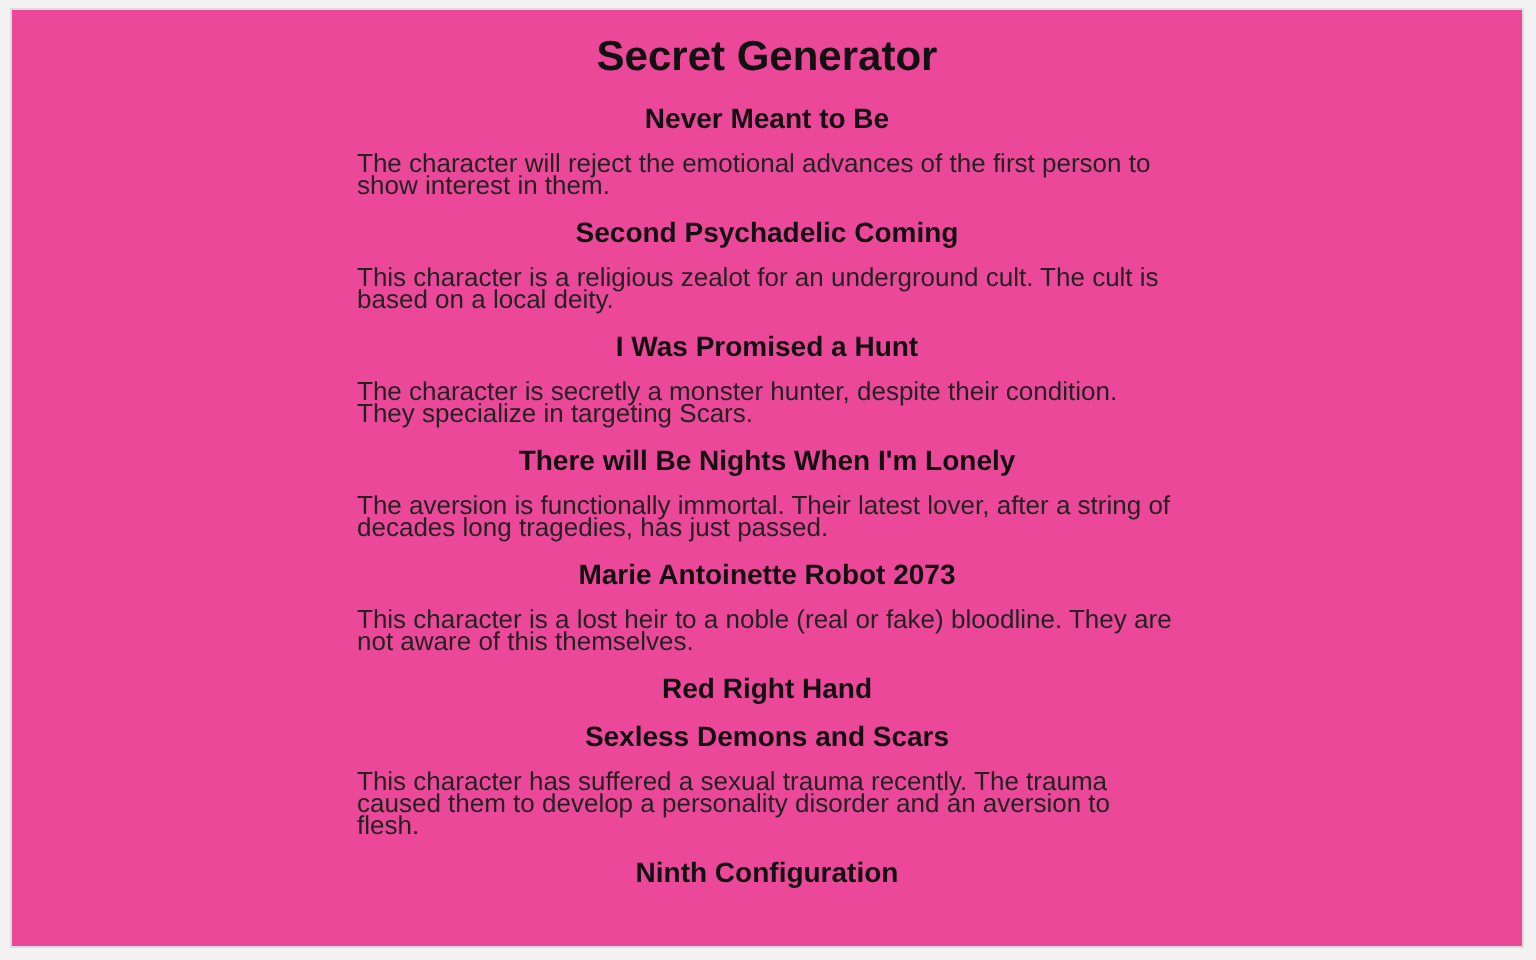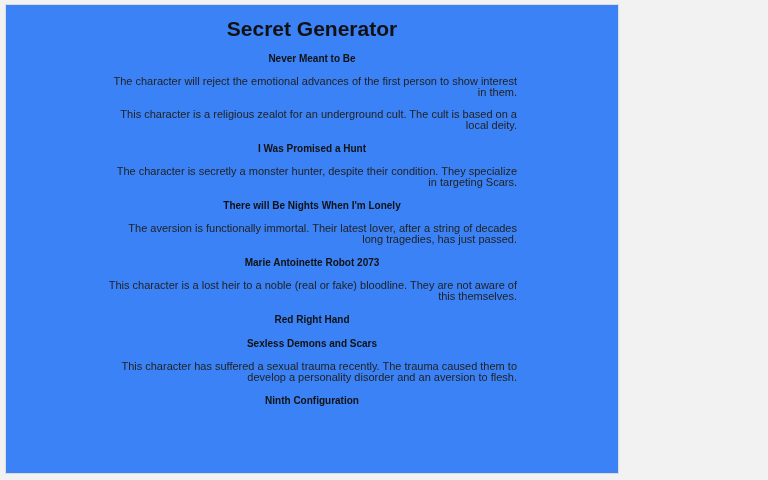--- a/index.html
+++ b/index.html
@@ -3,49 +3,50 @@
   <meta charset="utf-8">
   <style>
     html, body { margin: 0; padding: 0; }
     body {
       width: 768px; height: 480px; overflow: hidden;
       background: #f2f2f2;
       font-family: "Liberation Sans", sans-serif;
       color: #111;
     }
     .card {
-      position: absolute; left: 5px; top: 4px; width: 614px; height: 470px;
-      background: #3b82f6; border: 1px solid #dcdcdc; box-sizing: border-box;
+      position: absolute; left: 5px; top: 4px; width: 757px; height: 470px;
+      background: #ec4899; border: 1px solid #dcdcdc; box-sizing: border-box;
       overflow: hidden;
     }
     .title {
       text-align: center; font-size: 21px; font-weight: bold;
       margin: 12px 0 0 0; line-height: 24px; color: #111;
     }
     .list { width: 410px; margin: 0 auto; }
     .item-title {
-      text-align: center; font-size: 10px; font-weight: bold;
+      text-align: center; font-size: 14px; font-weight: bold;
       margin: 12px 0 0 0; line-height: 12px;
     }
     .item-desc {
-      text-align: right; font-size: 11px; line-height: 11px;
+      text-align: left; font-size: 13px; line-height: 11px;
       margin: 11px 0 0 0; color: #222;
     }
   </style>
 </head>
 <body>
 
 <div class="card">
   <h1 class="title">Secret Generator</h1>
   <div class="list">
     <div>
       <div class="item-title">Never Meant to Be</div>
       <div class="item-desc">The character will reject the emotional advances of the first person to show interest in them.</div>
     </div>
     <div>
+      <div class="item-title">Second Psychadelic Coming</div>
       <div class="item-desc">This character is a religious zealot for an underground cult. The cult is based on a local deity.</div>
     </div>
     <div>
       <div class="item-title">I Was Promised a Hunt</div>
       <div class="item-desc">The character is secretly a monster hunter, despite their condition. They specialize in targeting Scars.</div>
     </div>
     <div>
       <div class="item-title">There will Be Nights When I'm Lonely</div>
       <div class="item-desc">The aversion is functionally immortal. Their latest lover, after a string of decades long tragedies, has just passed.</div>
     </div>

